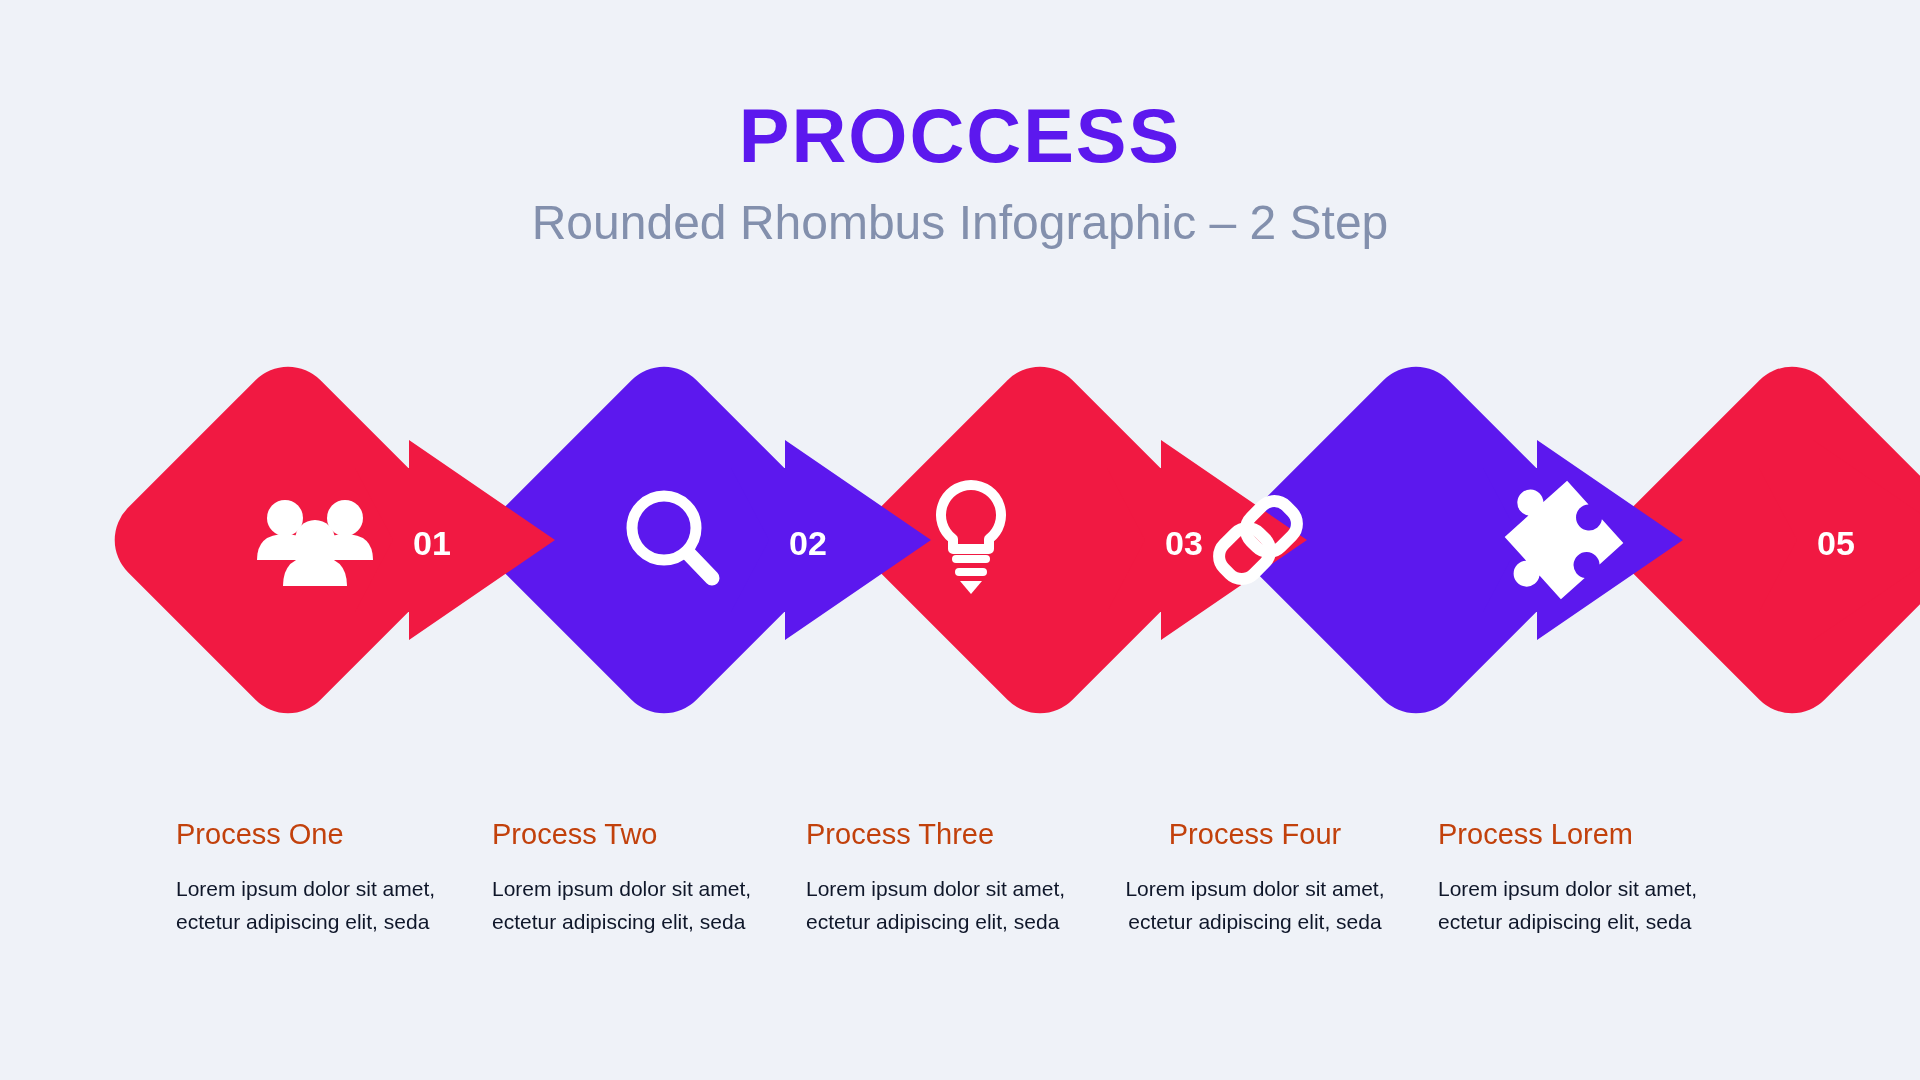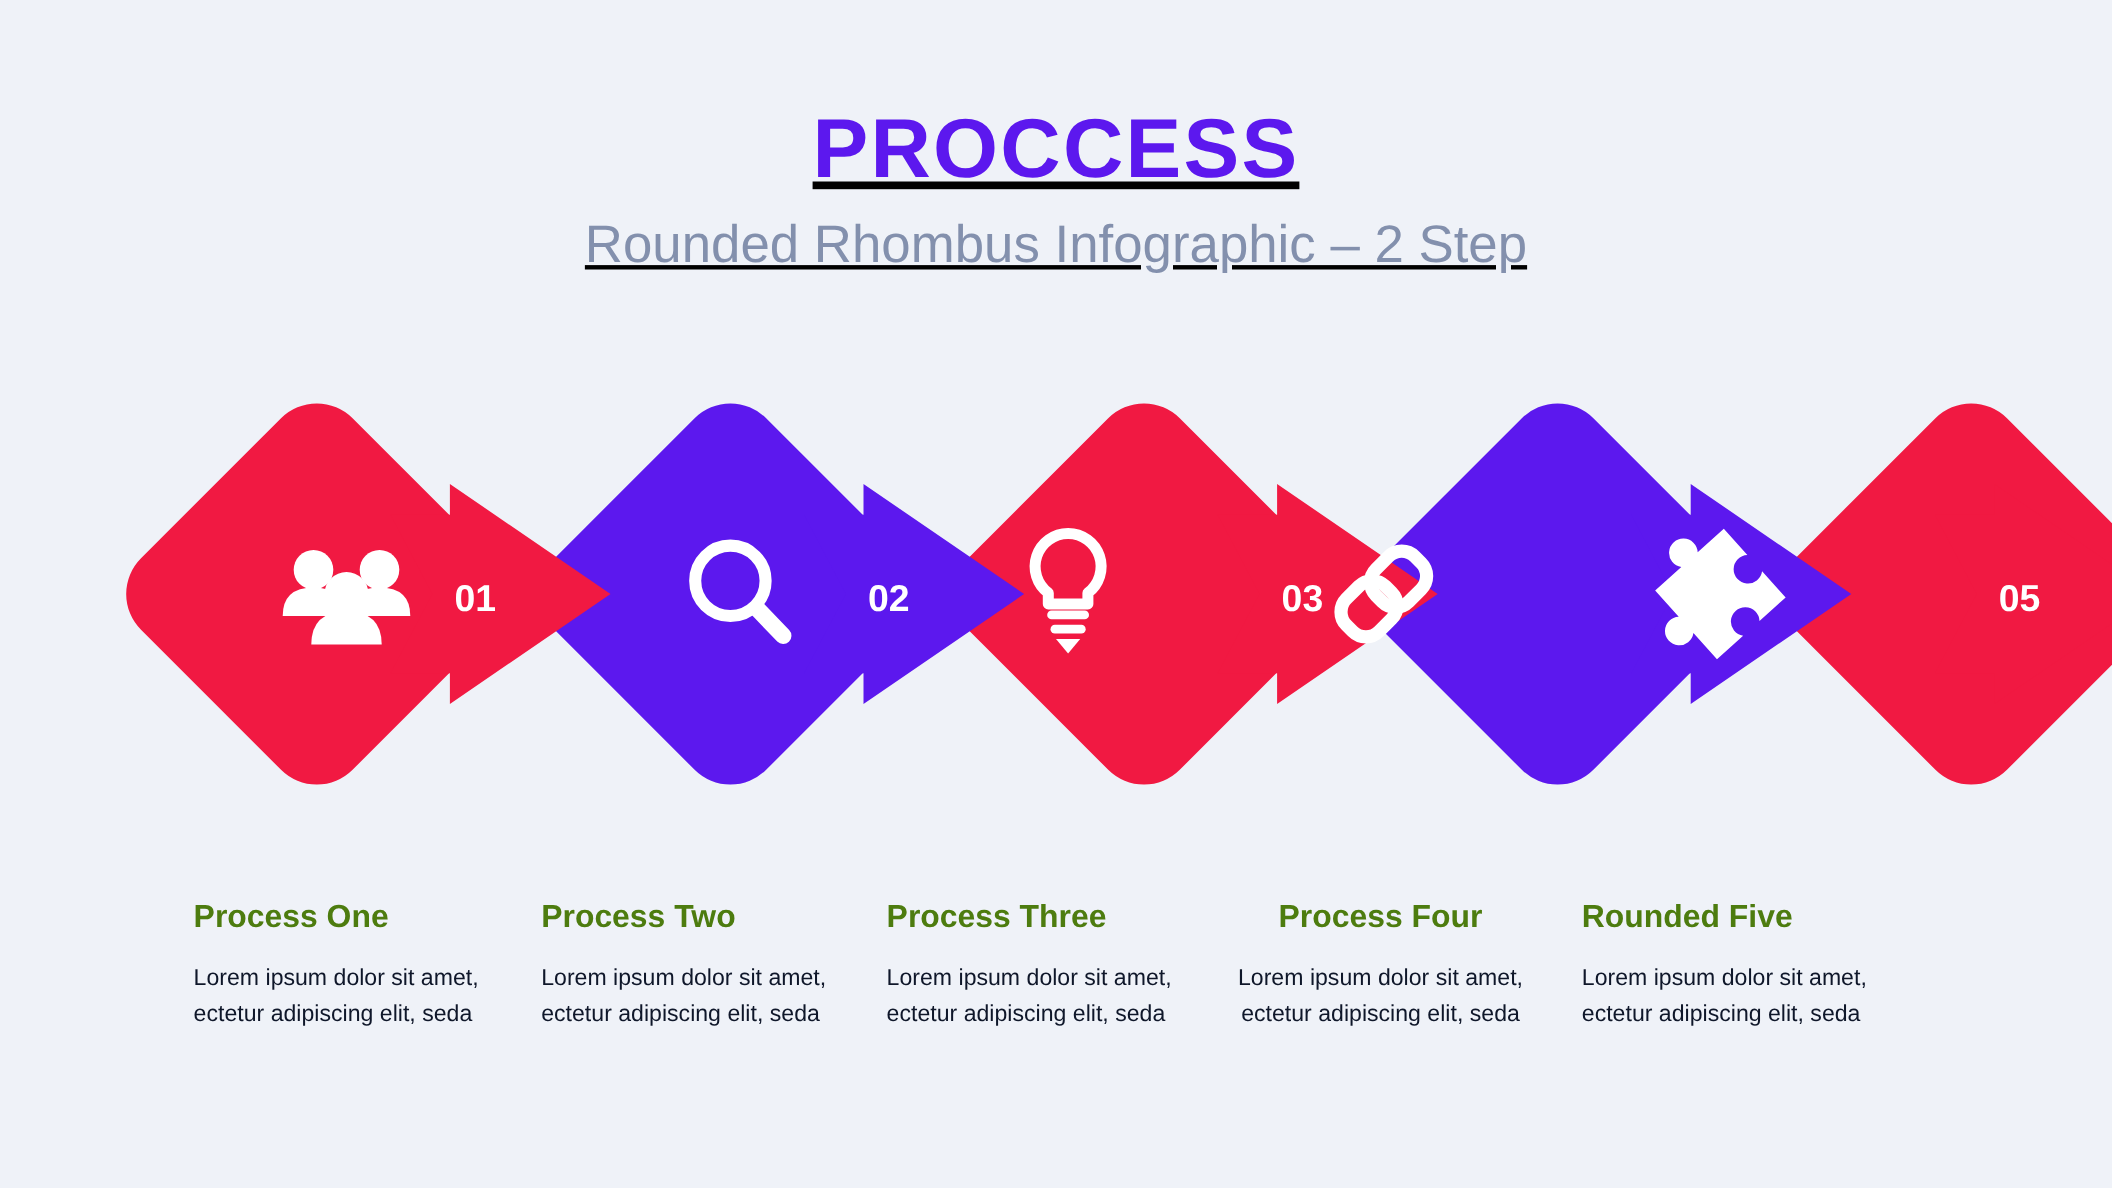--- a/index.html
+++ b/index.html
@@ -16,21 +16,20 @@
     position: relative;
   }
 
   
   .header {
     position: absolute;
     top: 96px;
     left: 0;
     width: 1920px;
     text-align: center;
-    text-decoration: underline;
   }
   .title {
     font-size: 76px;
     font-weight: bold;
     color: #5c18ee;
     letter-spacing: 2px;
     line-height: 1.05;
     margin: 0;
   }
   .subtitle {
@@ -61,22 +60,22 @@
     width: 1920px;
     height: 190px;
   }
   .caption {
     position: absolute;
     top: 0;
     width: 266px;
   }
   .caption-title {
     font-size: 29px;
-    font-weight: bold;
-    color: #4d7c0f;
+    font-weight: normal;
+    color: #c2410c;
     margin: 0 0 22px 0;
     white-space: nowrap;
   }
   .caption-body {
     font-size: 21px;
     color: #0f172a;
     line-height: 1.55;
     margin: 0;
   }
 </style>
@@ -224,20 +223,20 @@
 
   <div class="caption" style="left:1122px;text-align:center;">
     <p class="caption-title">Process Four</p>
     <p class="caption-body">
       <span>Lorem ipsum dolor sit amet,</span><br>
       <span>ectetur adipiscing elit, seda</span>
     </p>
   </div>
 
   <div class="caption" style="left:1438px;">
-    <p class="caption-title">Rounded Five</p>
+    <p class="caption-title">Process Lorem</p>
     <p class="caption-body">
       <span>Lorem ipsum dolor sit amet,</span><br>
       <span>ectetur adipiscing elit, seda</span>
     </p>
   </div>
 
 </div>
 
 </body></html>

